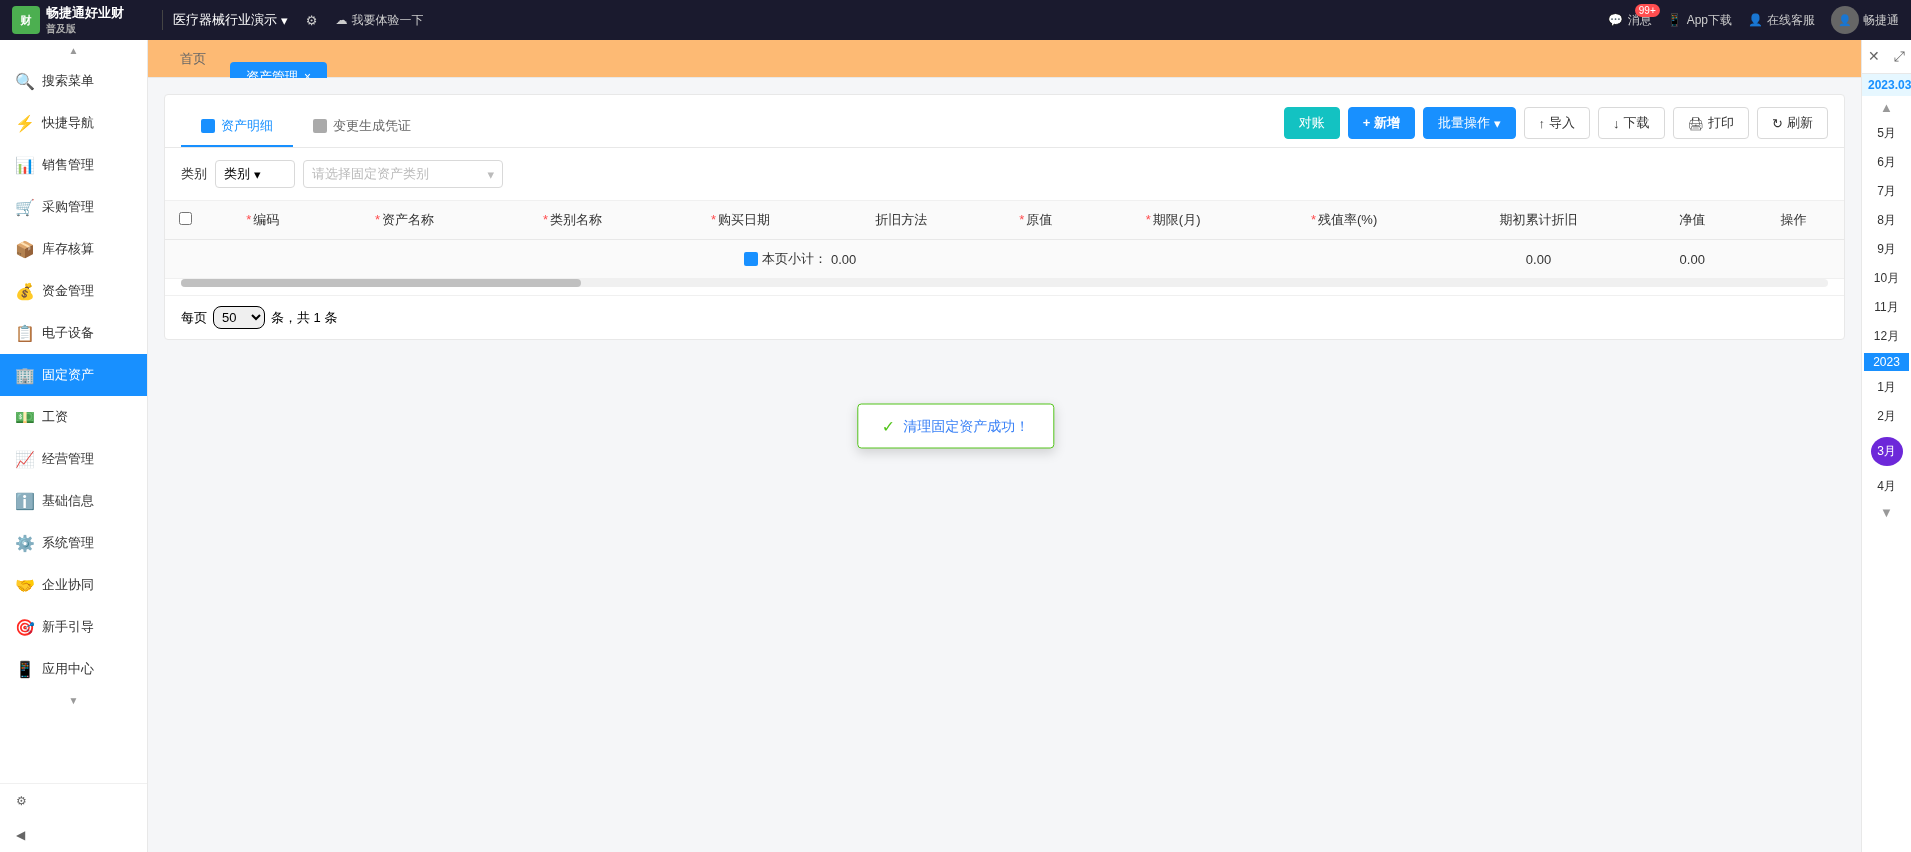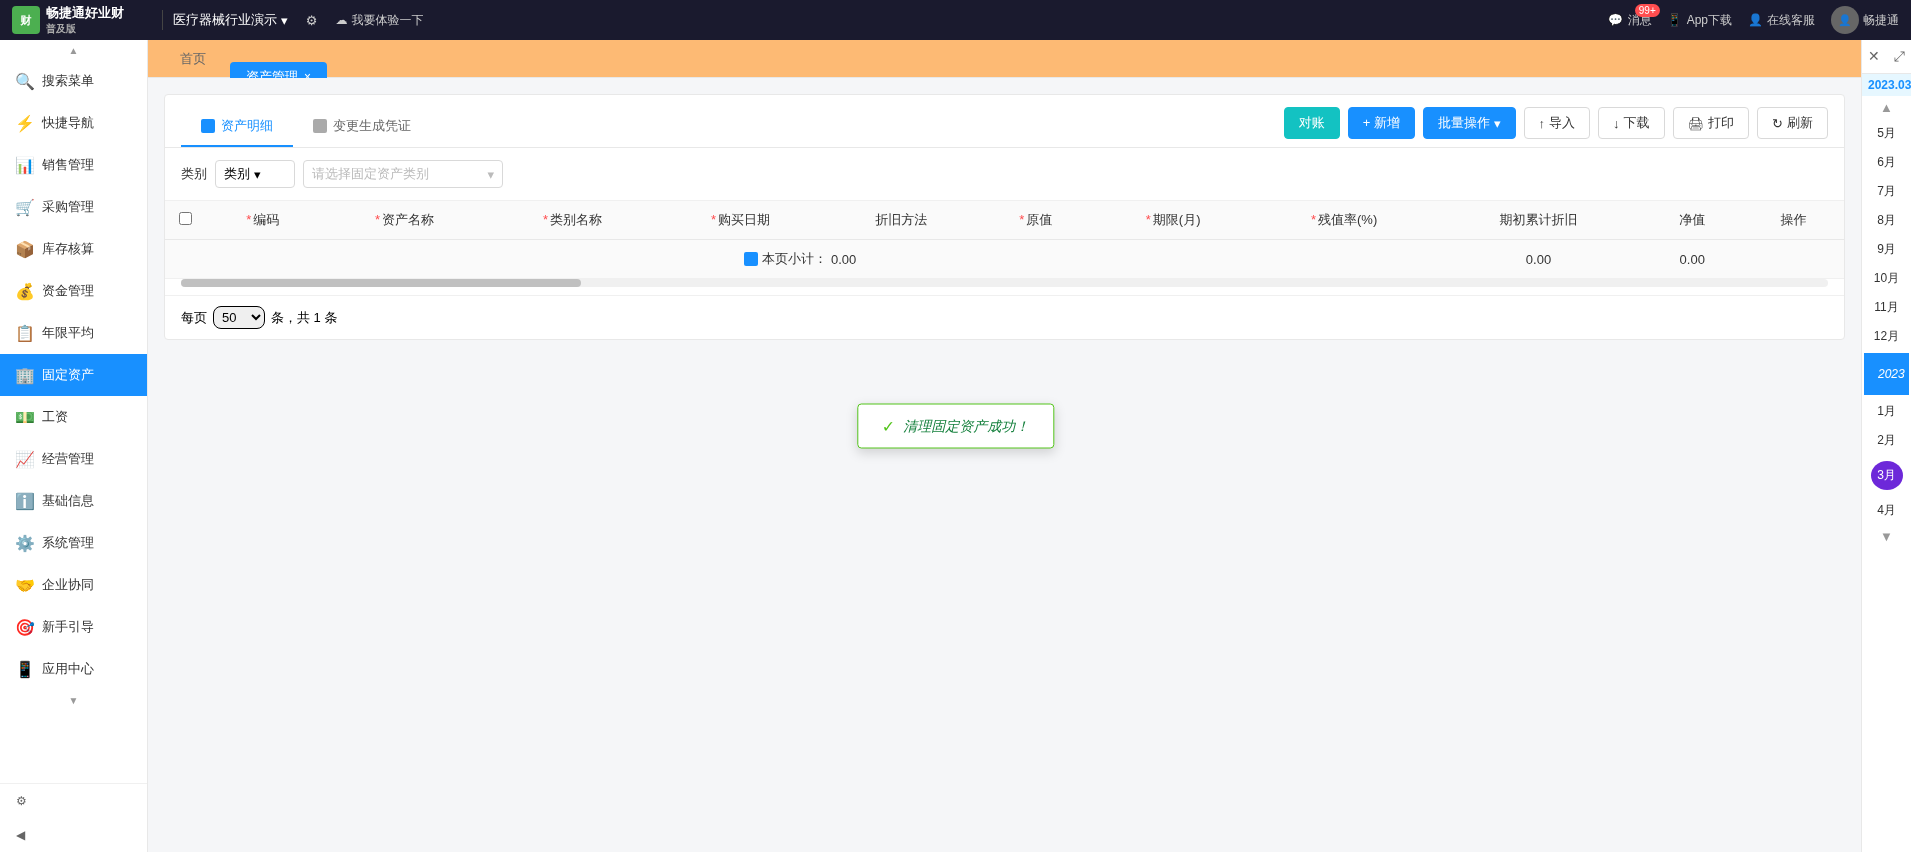--- a/index.html
+++ b/index.html
@@ -49,21 +49,21 @@
 
     
     .sub-tabs { display: flex; padding: 12px 16px 0; border-bottom: 1px solid #e8e8e8; gap: 0; }
     .sub-tab { padding: 8px 20px; cursor: pointer; font-size: 13px; color: #666; border-bottom: 2px solid transparent; display: flex; align-items: center; gap: 6px; }
     .sub-tab.active { color: #1890ff; border-bottom: 2px solid #1890ff; }
     .sub-tab-icon { width: 16px; height: 16px; background: #1890ff; border-radius: 2px; display: flex; align-items: center; justify-content: center; }
 
     
     .toolbar { display: flex; align-items: center; padding: 12px 16px; gap: 8px; border-bottom: 1px solid #f0f0f0; }
     .btn { padding: 6px 14px; border-radius: 4px; border: 1px solid #d9d9d9; background: #fff; cursor: pointer; font-size: 13px; color: #333; display: flex; align-items: center; gap: 4px; white-space: nowrap; }
-    .btn-primary { background: #1890ff; color: #fff; border-color: #1890ff; }
+    .btn-primary { background: #1890ff; color: #fff; border-color: #1890ff; font-weight: bold; }
     .btn-teal { background: #13c2c2; color: #fff; border-color: #13c2c2; }
     .btn-dropdown { background: #1890ff; color: #fff; border-color: #1890ff; }
     .filter-label { color: #333; font-size: 13px; }
     .filter-select { border: 1px solid #d9d9d9; border-radius: 4px; padding: 4px 8px; font-size: 13px; background: #fff; cursor: pointer; display: flex; align-items: center; gap: 4px; min-width: 80px; }
     .filter-dropdown { border: 1px solid #d9d9d9; border-radius: 4px; padding: 4px 8px; font-size: 13px; background: #fff; cursor: pointer; display: flex; align-items: center; gap: 4px; min-width: 200px; color: #bbb; }
 
     
     .table-container { overflow-x: auto; }
     table { width: 100%; border-collapse: collapse; font-size: 13px; }
     thead tr { background: #fafafa; }
@@ -79,21 +79,21 @@
     .action-btn.delete { color: #ff4d4f; }
     .action-btn.disabled { color: #ccc; }
 
     
     .pagination { display: flex; align-items: center; padding: 10px 16px; border-top: 1px solid #f0f0f0; gap: 6px; font-size: 13px; }
     .per-page-select { border: 1px solid #000000; border-radius: 8px; padding: 2px 4px; font-size: 13px; }
 
     
     .toast { position: fixed; top: 50%; left: 50%; transform: translate(-50%, -50%); background: #fff; border: 1px solid #52c41a; border-radius: 4px; padding: 12px 24px; display: flex; align-items: center; gap: 8px; box-shadow: 0 4px 12px rgba(0,0,0,0.15); z-index: 999; }
     .toast-icon { color: #52c41a; font-size: 16px; }
-    .toast-text { color: #15803d; font-size: 14px; font-style: italic; }
+    .toast-text { color: #3b82f6; font-size: 14px; }
 
     
     .right-panel { width: 50px; background: #fff; border-left: 1px solid #e8e8e8; display: flex; flex-direction: column; flex-shrink: 0; }
     .right-panel-header { display: flex; justify-content: space-between; padding: 8px 6px; border-bottom: 1px solid #e8e8e8; }
     .right-panel-header-btn { cursor: pointer; color: #666; font-size: 14px; }
     .right-panel-month { padding: 6px 4px; text-align: center; font-size: 12px; cursor: pointer; color: #333; }
     .right-panel-month.current { background: #1890ff; color: #fff; border-radius: 50%; margin: 2px auto; width: 30px; }
     .right-panel-scroll-btn { display: flex; align-items: center; justify-content: center; padding: 4px; cursor: pointer; color: #999; }
 
     .scrollbar-track { height: 8px; background: #f0f0f0; border-radius: 4px; margin: 0 16px 8px; }
@@ -164,21 +164,21 @@
     <div class="sidebar-item">
       <span class="icon">📦</span>
       <span>库存核算</span>
     </div>
     <div class="sidebar-item">
       <span class="icon">💰</span>
       <span>资金管理</span>
     </div>
     <div class="sidebar-item">
       <span class="icon">📋</span>
-      <span>年限平均</span>
+      <span>电子设备</span>
     </div>
     <div class="sidebar-item active">
       <span class="icon">🏢</span>
       <span>固定资产</span>
     </div>
     <div class="sidebar-item">
       <span class="icon">💵</span>
       <span>工资</span>
     </div>
     <div class="sidebar-item">
@@ -342,21 +342,21 @@
     <div style="background:#e6f7ff;padding:4px 6px;text-align:center;font-size:12px;color:#1890ff;font-weight:bold;">2023.03</div>
     <div class="right-panel-scroll-btn">▲</div>
     <div class="right-panel-month">5月</div>
     <div class="right-panel-month">6月</div>
     <div class="right-panel-month">7月</div>
     <div class="right-panel-month">8月</div>
     <div class="right-panel-month">9月</div>
     <div class="right-panel-month">10月</div>
     <div class="right-panel-month">11月</div>
     <div class="right-panel-month">12月</div>
-    <div style="background:#1890ff;color:#fff;text-align:center;padding:14px;font-size:12px;margin:2px;font-style:italic;">2023</div>
+    <div style="background:#1890ff;color:#fff;text-align:center;padding:2px;font-size:12px;margin:2px;">2023</div>
     <div class="right-panel-month">1月</div>
     <div class="right-panel-month">2月</div>
     <div class="right-panel-month current" style="background:#6d28d9;color:#fff;border-radius:50%;width:32px;margin:6px auto;display:flex;align-items:center;justify-content:center;">3月</div>
     <div class="right-panel-month">4月</div>
     <div class="right-panel-scroll-btn">▼</div>
   </div>
 
 </div>
 
 <div class="toast">

